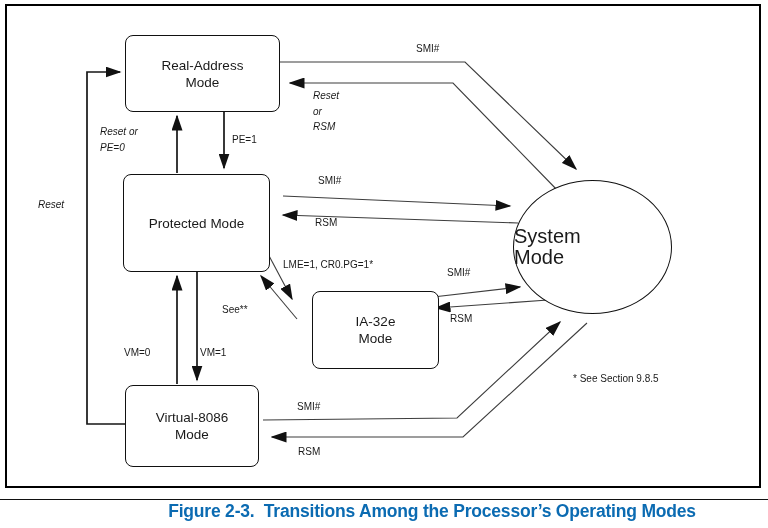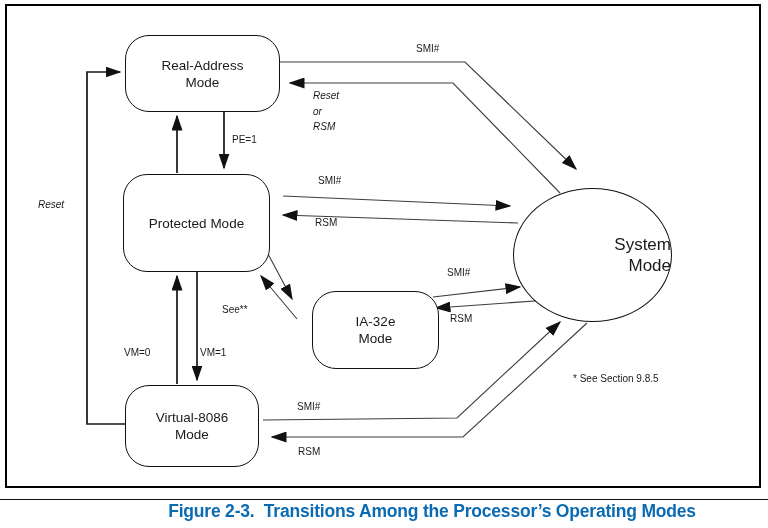--- a/index.html
+++ b/index.html
@@ -8,33 +8,33 @@
     font-family:"Liberation Sans",sans-serif;color:#1a1a1a;
   }
   
   .frame{position:absolute;left:5px;top:4px;width:752px;height:480px;border:2px solid #000;}
   
   svg.lines{position:absolute;left:0;top:0;width:768px;height:528px;}
   .ln-thick{stroke:#161616;stroke-width:1.7;fill:none;}
   .ln-thin{stroke:#3d3d3d;stroke-width:1.1;fill:none;}
   
   .node{
-    position:absolute;background:#fff;border:1.6px solid #111;border-radius:24px;
+    position:absolute;background:#fff;border:1.6px solid #111;border-radius:8px;
     display:flex;flex-direction:column;align-items:center;justify-content:center;
     font-size:13.5px;line-height:17px;text-align:center;
   }
   #node-real{left:125px;top:35px;width:153px;height:75px;}
   #node-protected{left:123px;top:174px;width:145px;height:96px;}
   #node-ia32e{left:312px;top:291px;width:125px;height:76px;}
   #node-v86{left:125px;top:385px;width:132px;height:80px;}
   #node-smm{
-    position:absolute;left:513px;top:188px;width:157px;height:132px;
+    position:absolute;left:513px;top:180px;width:157px;height:132px;
     background:#fff;border:1.5px solid #111;border-radius:50%;
-    display:flex;flex-direction:column;align-items:flex-end;justify-content:center;
-    font-size:17px;line-height:21px;text-align:center;
+    display:flex;flex-direction:column;align-items:flex-start;justify-content:center;
+    font-size:20px;line-height:21px;text-align:center;
   }
   
   .lbl{position:absolute;font-size:10px;line-height:15.5px;white-space:nowrap;}
   .ctr{font-style:italic;}
   #lbl-reset-left{left:38px;top:197px;width:46px;}
   #lbl-reset-pe0{left:100px;top:124px;width:70px;}
   #lbl-pe1{left:232px;top:132px;}
   #lbl-vm0{left:124px;top:345px;}
   #lbl-vm1{left:200px;top:345px;}
   #lbl-lme{left:283px;top:257px;}
@@ -120,24 +120,29 @@
     <span>Mode</span>
   </div>
 
   <div id="node-smm">
     <span>System</span>
     <span>Mode</span>
   </div>
 
   <div class="lbl ctr" id="lbl-reset-left">Reset</div>
 
+  <div class="lbl ctr" id="lbl-reset-pe0">
+    <div>Reset or</div>
+    <div>PE=0</div>
+  </div>
 
   <div class="lbl" id="lbl-pe1">PE=1</div>
   <div class="lbl" id="lbl-vm0">VM=0</div>
   <div class="lbl" id="lbl-vm1">VM=1</div>
+  <div class="lbl" id="lbl-lme">LME=1, CR0.PG=1*</div>
   <div class="lbl" id="lbl-see">See**</div>
 
   <div class="lbl" id="lbl-ra-smi">SMI#</div>
 
   <div class="lbl ctr" id="lbl-ra-return">
     <div>Reset</div>
     <div>or</div>
     <div>RSM</div>
   </div>
 

